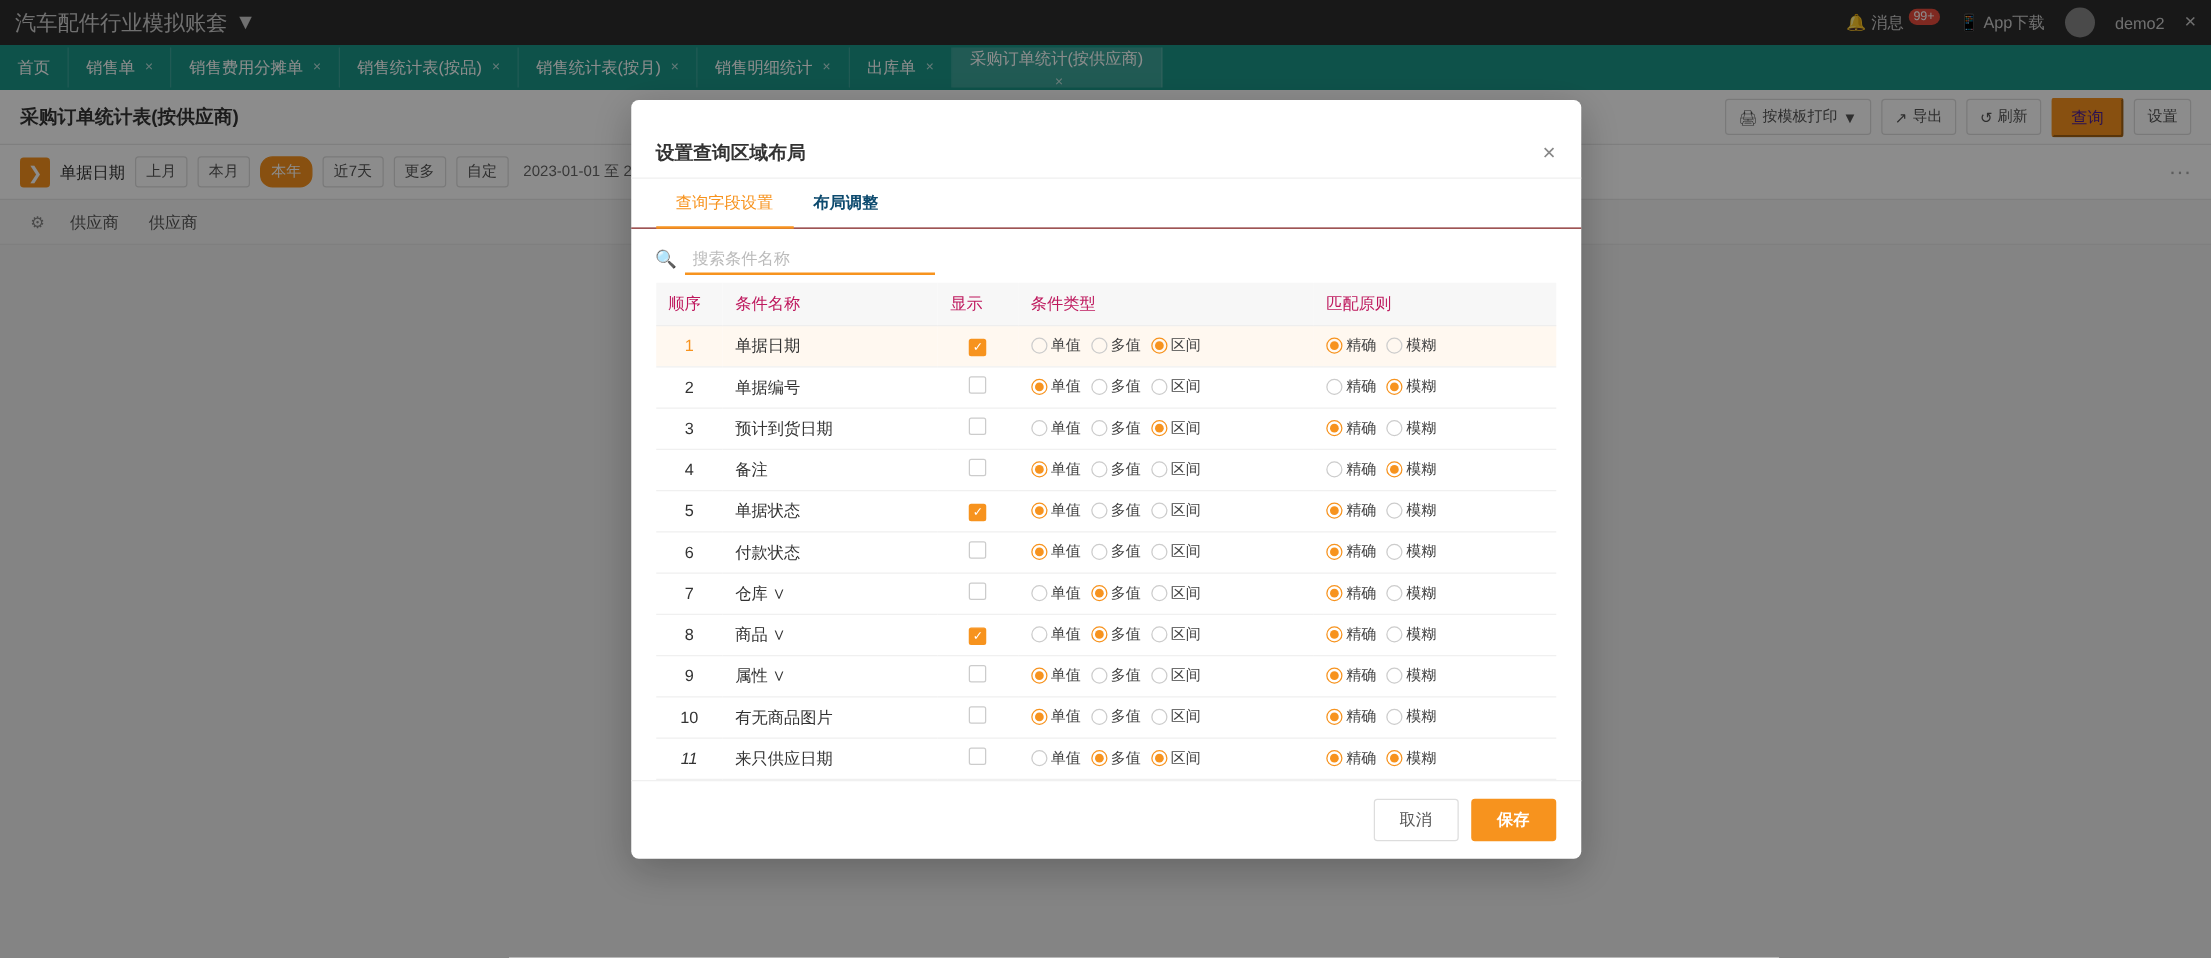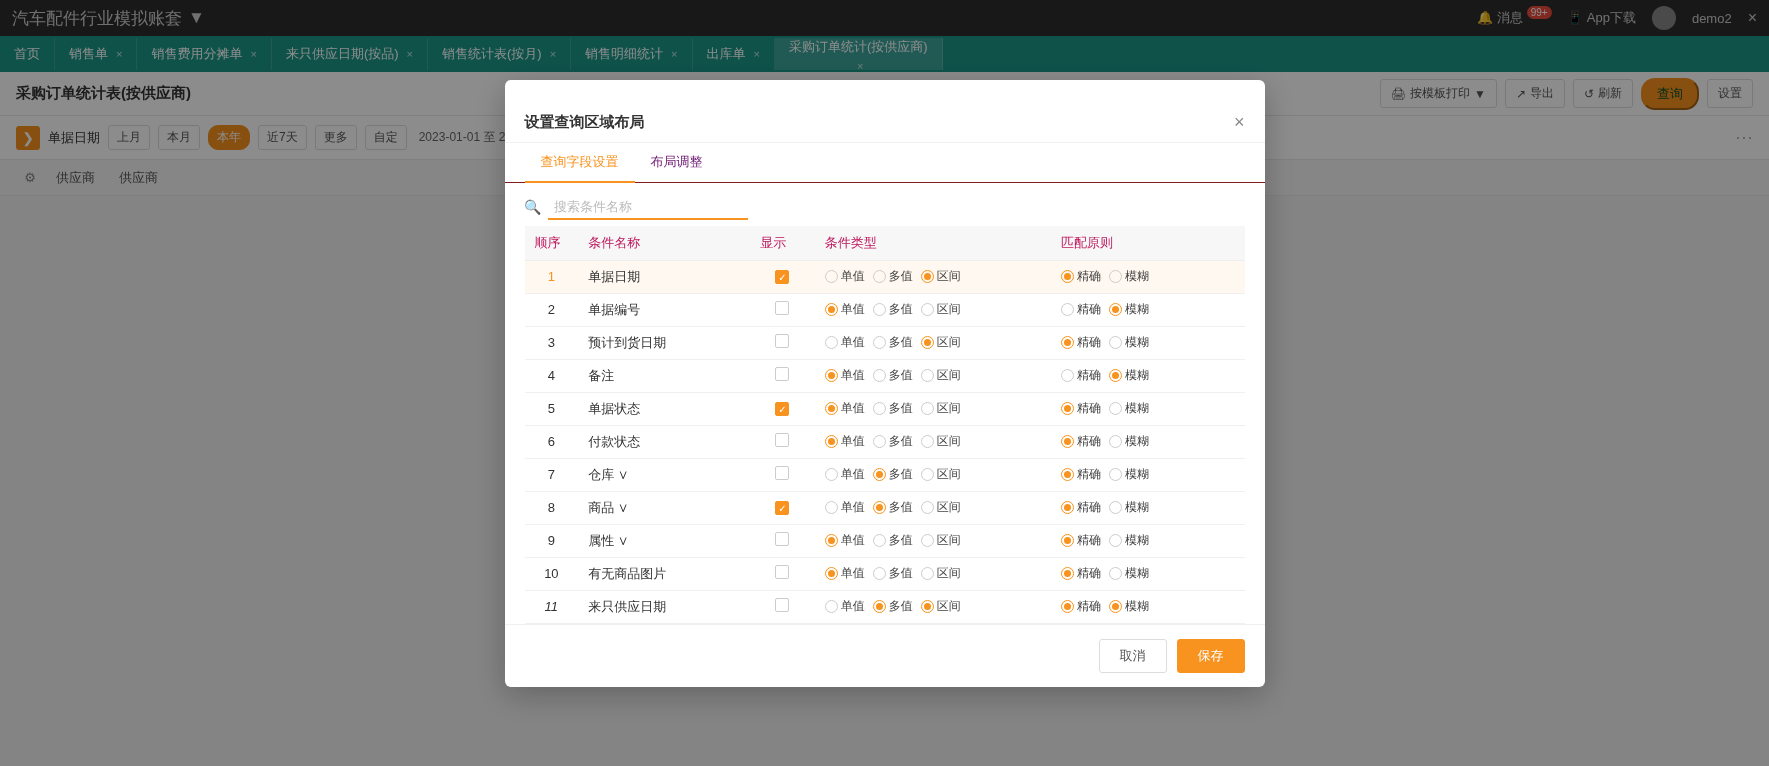--- a/index.html
+++ b/index.html
@@ -49,21 +49,21 @@
       background: #fff;
       display: flex;
       align-items: center;
       justify-content: space-between;
       padding: 0 16px;
       border-bottom: 1px solid #e8e8e8;
     }
     .page-title { font-size: 15px; font-weight: bold; color: #333; }
     .page-actions { display: flex; align-items: center; gap: 8px; }
     .btn-action { display: flex; align-items: center; gap: 4px; padding: 5px 10px; border: 1px solid #ddd; border-radius: 3px; background: #fff; cursor: pointer; font-size: 12px; color: #555; }
-    .btn-orange { background: #f7931e; color: #14532d; border-color: #f7931e; border-radius: 14px; padding: 5px 14px; cursor: pointer; font-size: 13px; }
+    .btn-orange { background: #f7931e; color: #4c1d95; border-color: #f7931e; border-radius: 3px; padding: 5px 14px; cursor: pointer; font-size: 13px; }
 
     
     .toolbar {
       height: 44px;
       background: #fff;
       display: flex;
       align-items: center;
       padding: 0 16px;
       gap: 8px;
       border-bottom: 1px solid #e8e8e8;
@@ -123,23 +123,24 @@
     .dialog-tabs {
       display: flex;
       padding: 0 20px;
       border-bottom: 1px solid #7f1d1d;
       gap: 0;
     }
     .dialog-tab {
       padding: 10px 16px;
       font-size: 13px;
       cursor: pointer;
-      color: #701a75;
+      color: #0c4a6e;
       border-bottom: 2px solid transparent;
       margin-bottom: -1px;
+      font-weight: bold;
     }
     .dialog-tab.active { color: #f7931e; border-bottom-color: #f7931e; font-weight: 500; }
 
     
     .search-bar {
       display: flex;
       align-items: center;
       padding: 12px 20px 6px 20px;
       gap: 6px;
     }
@@ -239,21 +240,21 @@
       color: #555;
     }
     .btn-save {
       padding: 7px 20px;
       border-radius: 3px;
       background: #f7931e;
       border: 1px solid #f7931e;
       color: #fff;
       cursor: pointer;
       font-size: 13px;
-      font-weight: 400;
+      font-weight: 700;
       text-align: center;
     }
 
     
     .conditions-table::-webkit-scrollbar { width: 6px; }
     .conditions-table::-webkit-scrollbar-thumb { background: #ddd; border-radius: 3px; }
   </style>
 </head>
 <body>
 
@@ -282,21 +283,21 @@
     </div>
   <div class="nav-tab">
       <span>销售单</span>
       <span class="close-x">×</span>
     </div>
   <div class="nav-tab">
       <span>销售费用分摊单</span>
       <span class="close-x">×</span>
     </div>
   <div class="nav-tab">
-      <span>来只供应日期(按品)</span>
+      <span>销售统计表(按品)</span>
       <span class="close-x">×</span>
     </div>
   <div class="nav-tab">
       <span>销售统计表(按月)</span>
       <span class="close-x">×</span>
     </div>
   <div class="nav-tab">
       <span>销售明细统计</span>
       <span class="close-x">×</span>
     </div>

